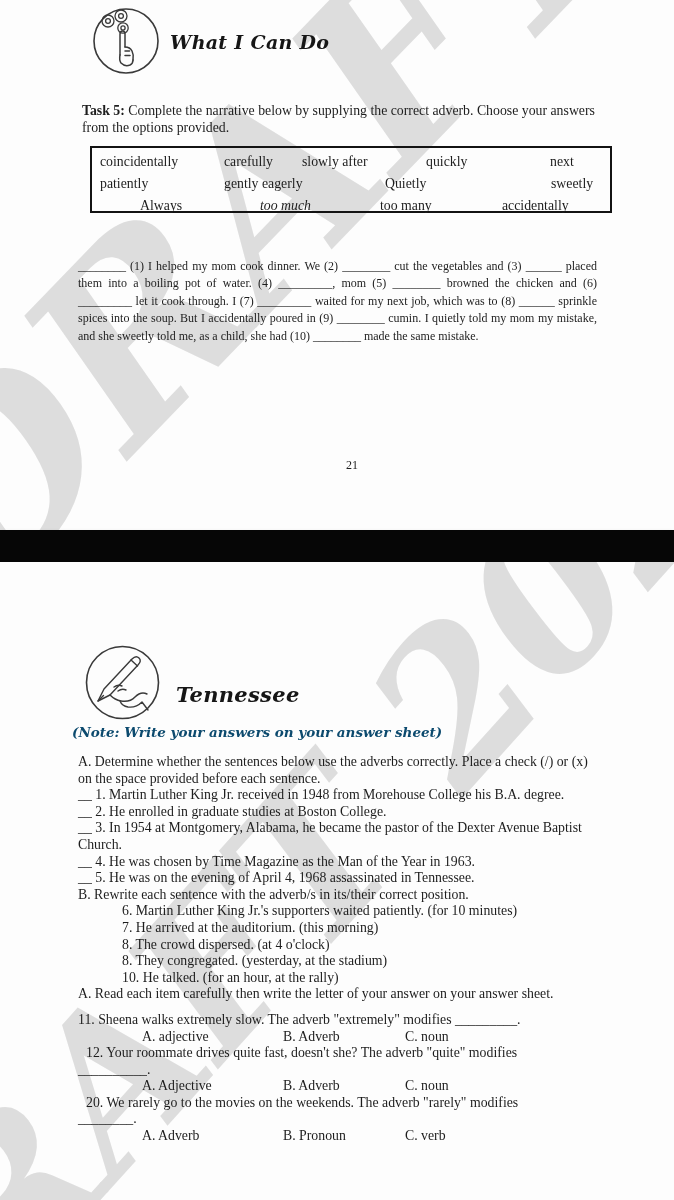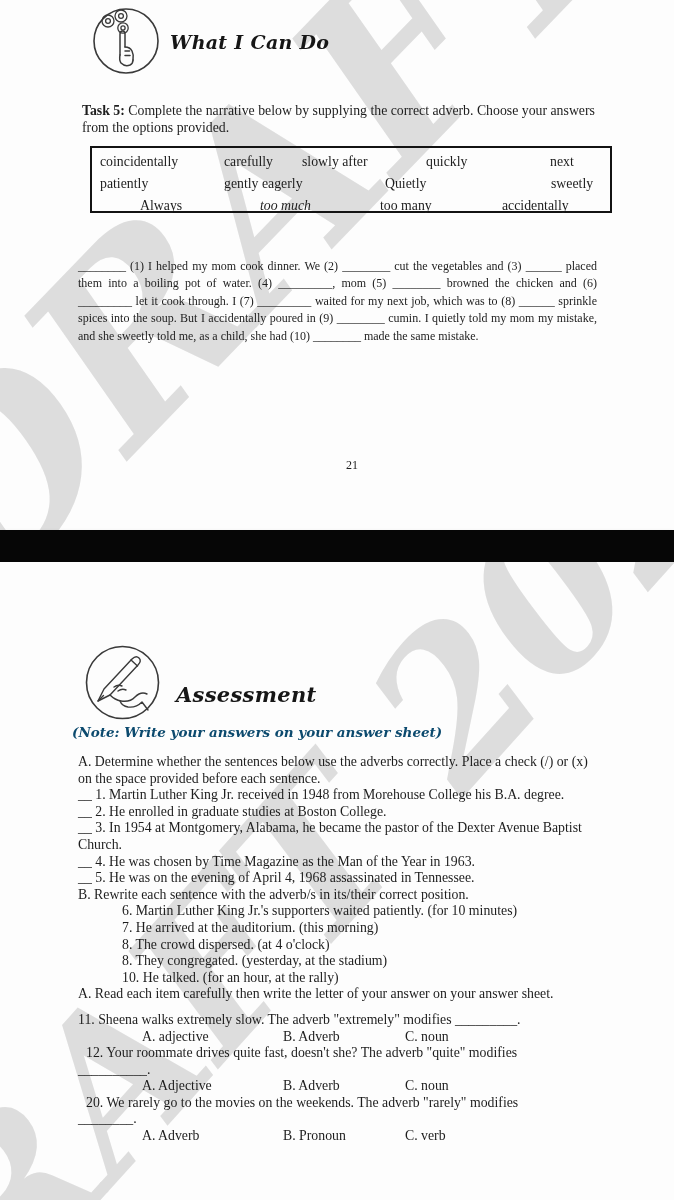--- a/index.html
+++ b/index.html
@@ -130,21 +130,21 @@
         <path d="M14 57 L20 45 L48 15 Q52 11 55 14 Q58 17 54 21 L26 51 Z"></path>
         <path d="M14 57 L19.5 51.5"></path>
         <path d="M47 16 L53.5 22"></path>
         <path d="M26 51 Q31 56 37 57 Q46 58.5 51 53 Q57 47 63 50"></path>
         <path d="M36 57 Q38 62 44 63 Q52 64 58 58 L64 66"></path>
         <path d="M30 43 Q34 40 38 42 M34 47 Q38 44 42 46"></path>
       </g>
     </svg>
   </div>
 
-  <div id="title2" class="section-title content">Assessment</div>
+  <div id="title2" class="section-title content">Tennessee</div>
 
   <div id="note-line" class="content">(Note: Write your answers on your answer sheet)</div>
 
   <div id="flow" class="content">
     <p>A. Determine whether the sentences below use the adverbs correctly. Place a check (/) or (x) on the space provided before each sentence.</p>
     <p>__ 1. Martin Luther King Jr. received in 1948 from Morehouse College his B.A. degree.</p>
     <p>__ 2. He enrolled in graduate studies at Boston College.</p>
     <p>__ 3. In 1954 at Montgomery, Alabama, he became the pastor of the Dexter Avenue Baptist Church.</p>
     <p>__ 4. He was chosen by Time Magazine as the Man of the Year in 1963.</p>
     <p>__ 5. He was on the evening of April 4, 1968 assassinated in Tennessee.</p>

